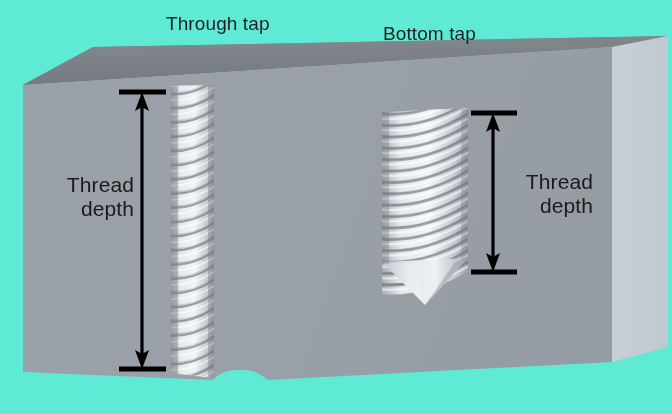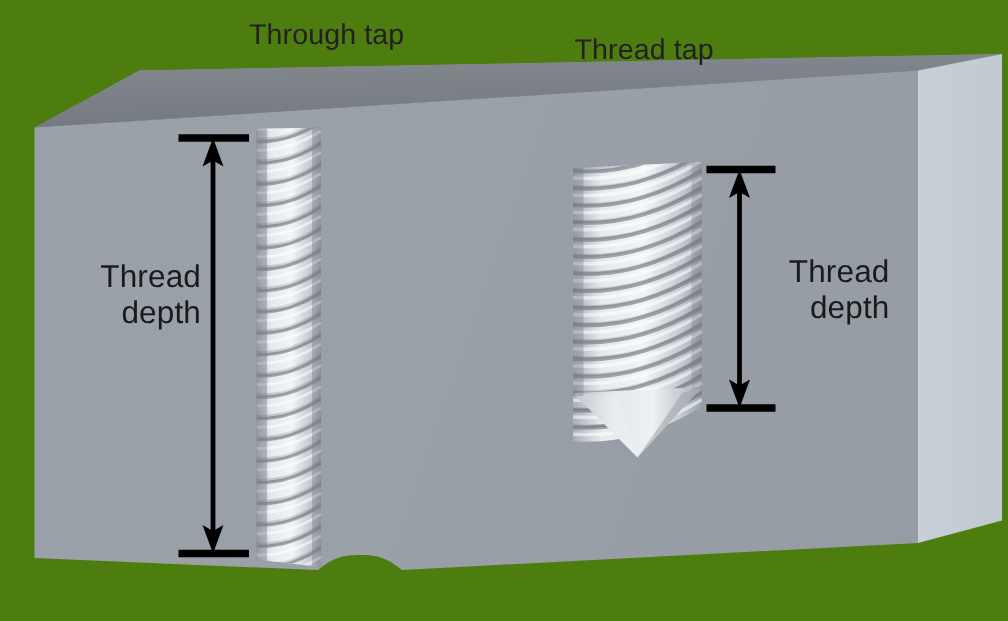--- a/index.html
+++ b/index.html
@@ -1,18 +1,18 @@
 <!DOCTYPE html>
 <html><head>
 <meta charset="utf-8">
 <style>
   html,body{margin:0;padding:0;background:#ffffff;}
   body{width:672px;height:414px;overflow:hidden;
        font-family:"Liberation Sans","DejaVu Sans",sans-serif;}
-  #stage{position:relative;width:672px;height:414px;background:#4d7c0f;}
+  #stage{position:relative;width:672px;height:414px;background:#5eead4;}
   #stage svg{position:absolute;left:0;top:0;}
   .cap-label{
     position:absolute;font-size:19px;color:#231f20;white-space:nowrap;
     letter-spacing:.1px;
   }
   .dim-label{
     position:absolute;font-size:21px;color:#1a1a1a;line-height:1.12;
     text-align:right;white-space:nowrap;letter-spacing:.1px;
   }
 </style>
@@ -294,21 +294,21 @@
       <line x1="471" y1="113" x2="517" y2="113" stroke-width="5"></line>
       <line x1="471" y1="272" x2="517" y2="272" stroke-width="5"></line>
       <line x1="493" y1="122" x2="493" y2="262" stroke-width="3.2"></line>
       <path d="M493,113 L486,132 L493,128 L500,132 Z" stroke="none"></path>
       <path d="M493,272 L486,253 L493,257 L500,253 Z" stroke="none"></path>
     </g>
   </svg>
 
   <div class="cap-label" style="left:166px;top:13px;">Through tap</div>
 
-  <div class="cap-label" style="left:383px;top:23px;">Thread tap</div>
+  <div class="cap-label" style="left:383px;top:23px;">Bottom tap</div>
 
   <div class="dim-label" style="left:46px;top:173px;width:88px;">
     <div>Thread</div>
     <div>depth</div>
   </div>
 
   <div class="dim-label" style="left:505px;top:170px;width:88px;">
     <div>Thread</div>
     <div>depth</div>
   </div>

